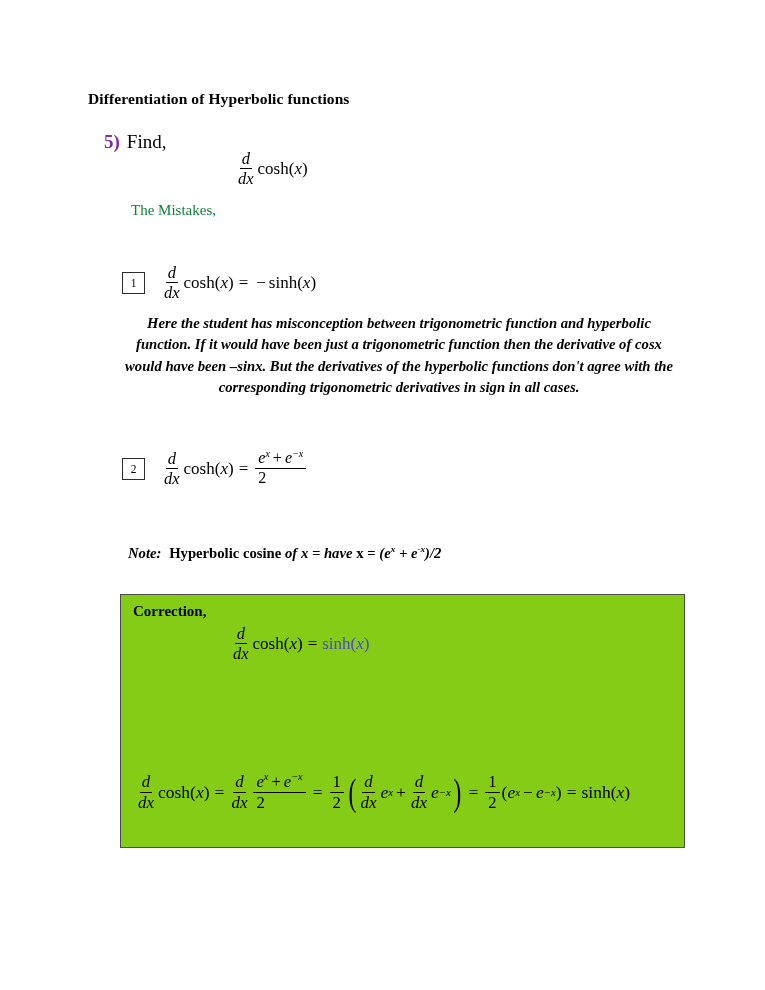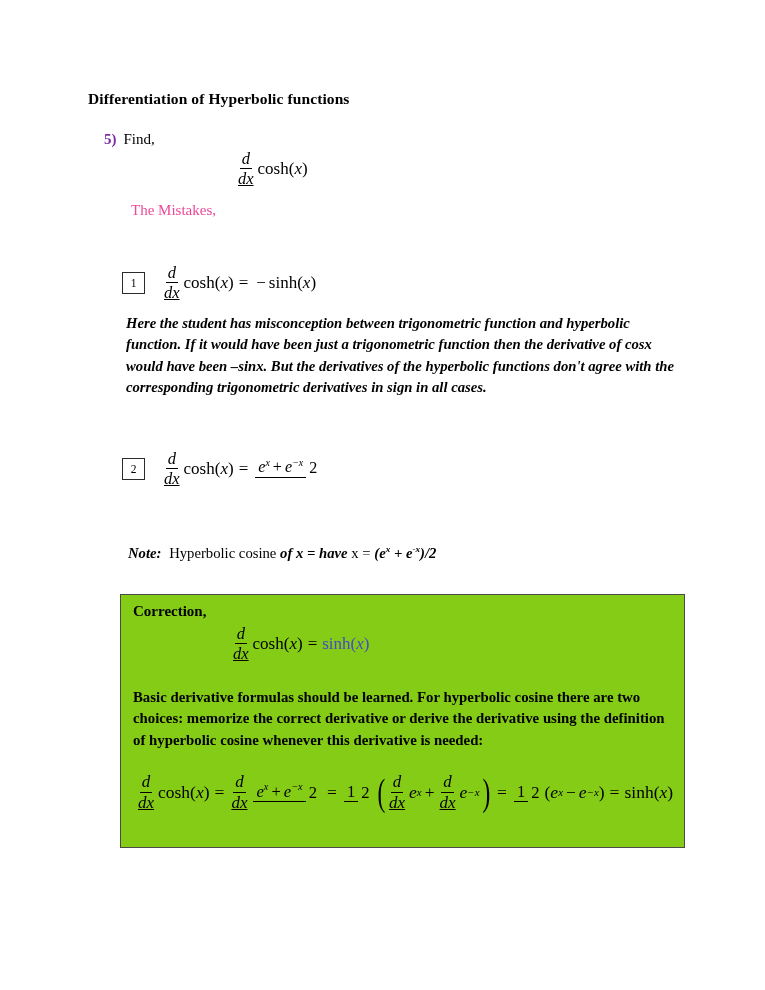--- a/index.html
+++ b/index.html
@@ -29,34 +29,34 @@
     left: 88px;
     top: 90px;
     font-size: 15.5px;
     font-weight: bold;
     letter-spacing: 0.1px;
   }
   .qline {
     position: absolute;
     left: 104px;
     top: 131px;
-    font-size: 15px;
+    font-size: 19px;
     text-align: right;
   }
   .qnum {
     color: #7b2fa0;
     font-weight: bold;
     margin-right: 7px;
   }
   .mistakes-label {
     position: absolute;
     left: 131px;
     top: 202px;
     font-size: 15px;
-    color: #ec4899;
+    color: #15803d;
   }
 
   
   .math {
     font-size: 16px;
     white-space: nowrap;
     display: inline-flex;
     align-items: center;
     line-height: 1;
   }
@@ -65,21 +65,21 @@
   .op {
     display: inline-block;
     padding: 0 5px;
     font-style: normal;
   }
   .op.tight { padding: 0 3px; }
 
   
   .frac {
     display: inline-flex;
-    flex-direction: row;
+    flex-direction: column;
     vertical-align: middle;
     margin: 0 2px;
     line-height: 1.05;
   }
   .frac > .num,
   .frac > .den {
     display: block;
     padding: 0 3px;
     font-size: 0.95em;
   }
@@ -91,21 +91,21 @@
     display: inline-flex;
     flex-direction: column;
     align-items: center;
     font-style: italic;
     line-height: 1.05;
     margin-right: 2px;
     vertical-align: middle;
   }
   .ddx > span { display: block; padding: 0 2px; font-size: 0.97em;}
   .ddx > .top { border-bottom: 1.2px solid #000; padding-bottom: 1px; }
-  .ddx > .bot { padding-top: 1px; text-decoration: underline; }
+  .ddx > .bot { padding-top: 1px; }
 
   sup.exp {
     font-size: 0.62em;
     vertical-align: super;
     font-style: italic;
     line-height: 0;
   }
   sup.expup {
     font-size: 0.62em;
     vertical-align: super;
@@ -143,21 +143,21 @@
   .commentary {
     position: absolute;
     font-size: 14.7px;
     font-weight: bold;
     font-style: italic;
     line-height: 1.46;
     width: 558px;
   }
   .plainbold {
     font-style: normal;
-    font-weight: normal;
+    font-weight: bold;
   }
 
   
   .corr-box {
     position: absolute;
     left: 120px;
     top: 594px;
     width: 565px;
     height: 254px;
     border: 1.1px solid #4a4a4a;
@@ -237,21 +237,21 @@
       <span class="mup">)</span>
       <span class="op">=</span>
       <span class="op tight">−</span>
       <span class="mup">sinh</span>
       <span class="mup">(</span>
       <span class="mi">x</span>
       <span class="mup">)</span>
     </div>
   </div>
 
-  <div class="commentary" style="left:126px; top:313px;">Here the student has misconception between trigonometric function and hyperbolic function. If it would have been just a trigonometric function then the derivative of cosx would have been –sinx. But the derivatives of the hyperbolic functions don't agree with the corresponding trigonometric derivatives in sign in all cases.</div>
+  <div class="commentary" style="left:120px; top:313px;text-align:center;">Here the student has misconception between trigonometric function and hyperbolic function. If it would have been just a trigonometric function then the derivative of cosx would have been –sinx. But the derivatives of the hyperbolic functions don't agree with the corresponding trigonometric derivatives in sign in all cases.</div>
 
   <div class="mistake-row" style="left:122px; top:450px;">
     <div class="numbox">2</div>
     <div class="math" style="font-size:17px;">
       <span class="ddx">
         <span class="top">d</span>
         <span class="bot">dx</span>
       </span>
       <span class="mup">cosh</span>
       <span class="mup">(</span>
@@ -287,21 +287,20 @@
       <span class="mup">(</span>
       <span class="mi">x</span>
       <span class="mup">)</span>
       <span class="op">=</span>
       <span class="mup blue">sinh</span>
       <span class="mup blue">(</span>
       <span class="mi blue">x</span>
       <span class="mup blue">)</span>
     </div>
 
-    <div class="corr-body">Basic derivative formulas should be learned. For hyperbolic cosine there are two choices: memorize the correct derivative or derive the derivative using the definition of hyperbolic cosine whenever this derivative is needed:</div>
 
     <div class="math corr-derivation">
       <span class="ddx">
         <span class="top">d</span>
         <span class="bot">dx</span>
       </span>
       <span class="mup">cosh</span>
       <span class="mup">(</span>
       <span class="mi">x</span>
       <span class="mup">)</span>

